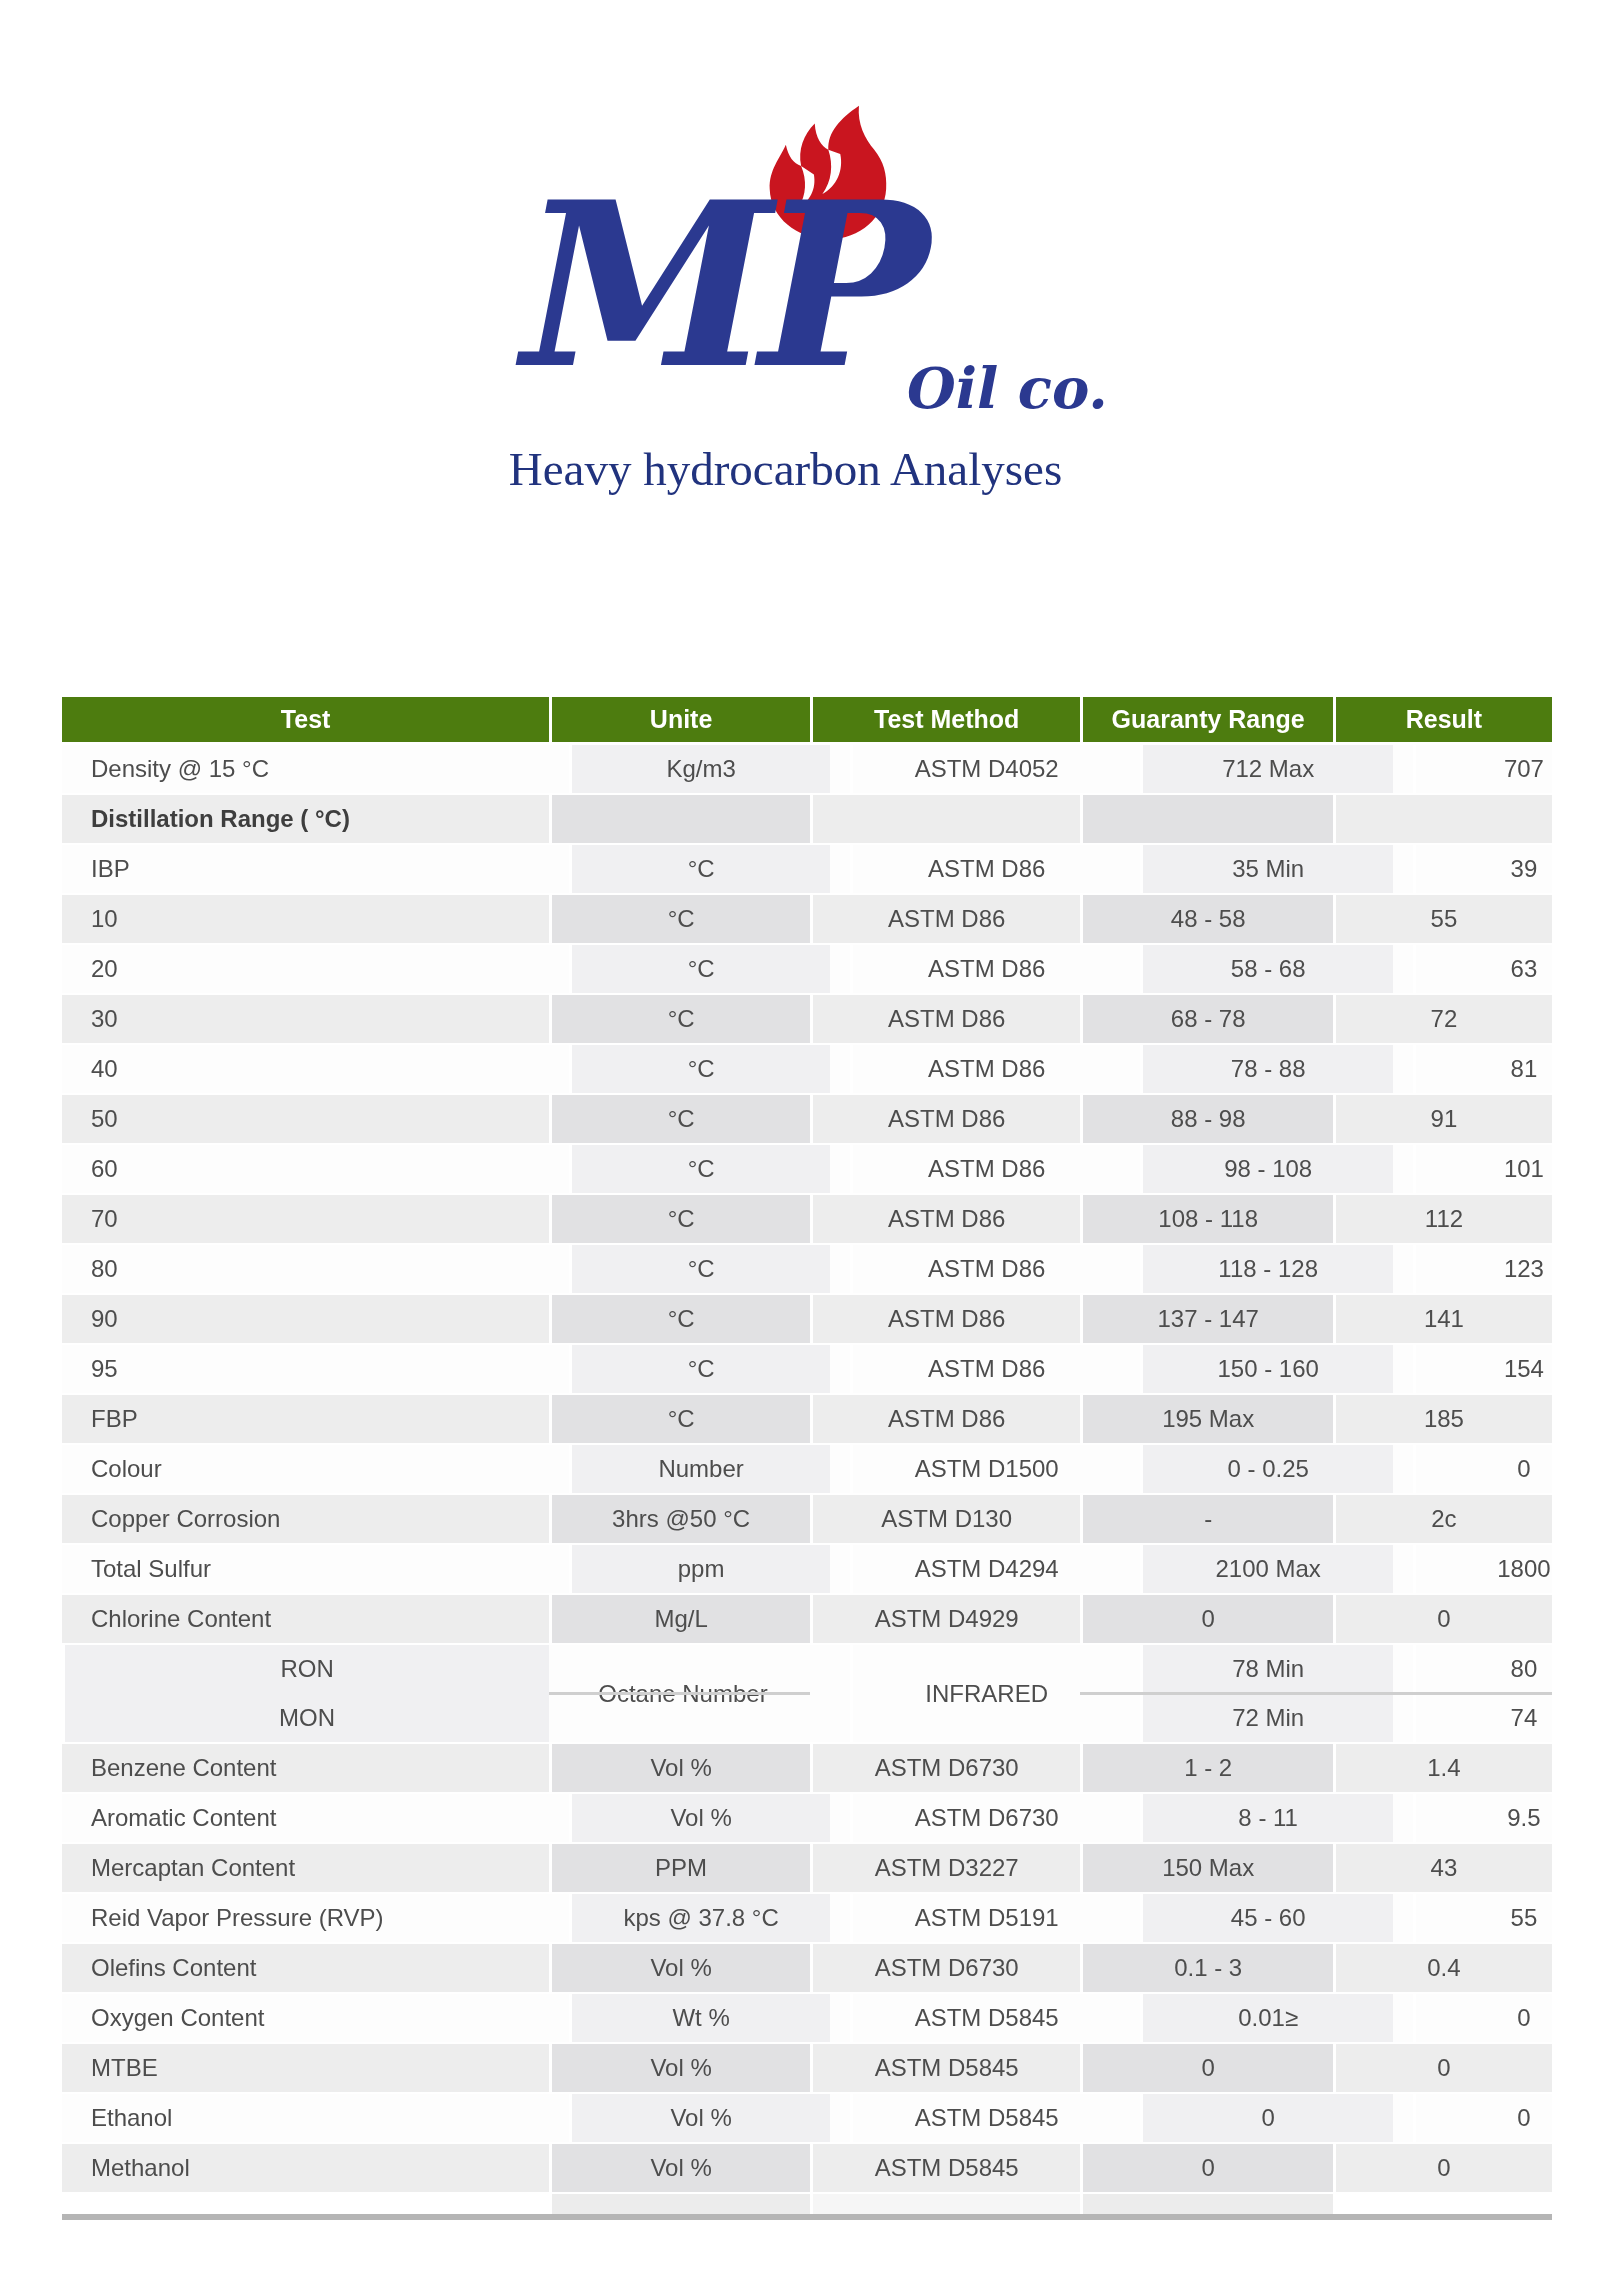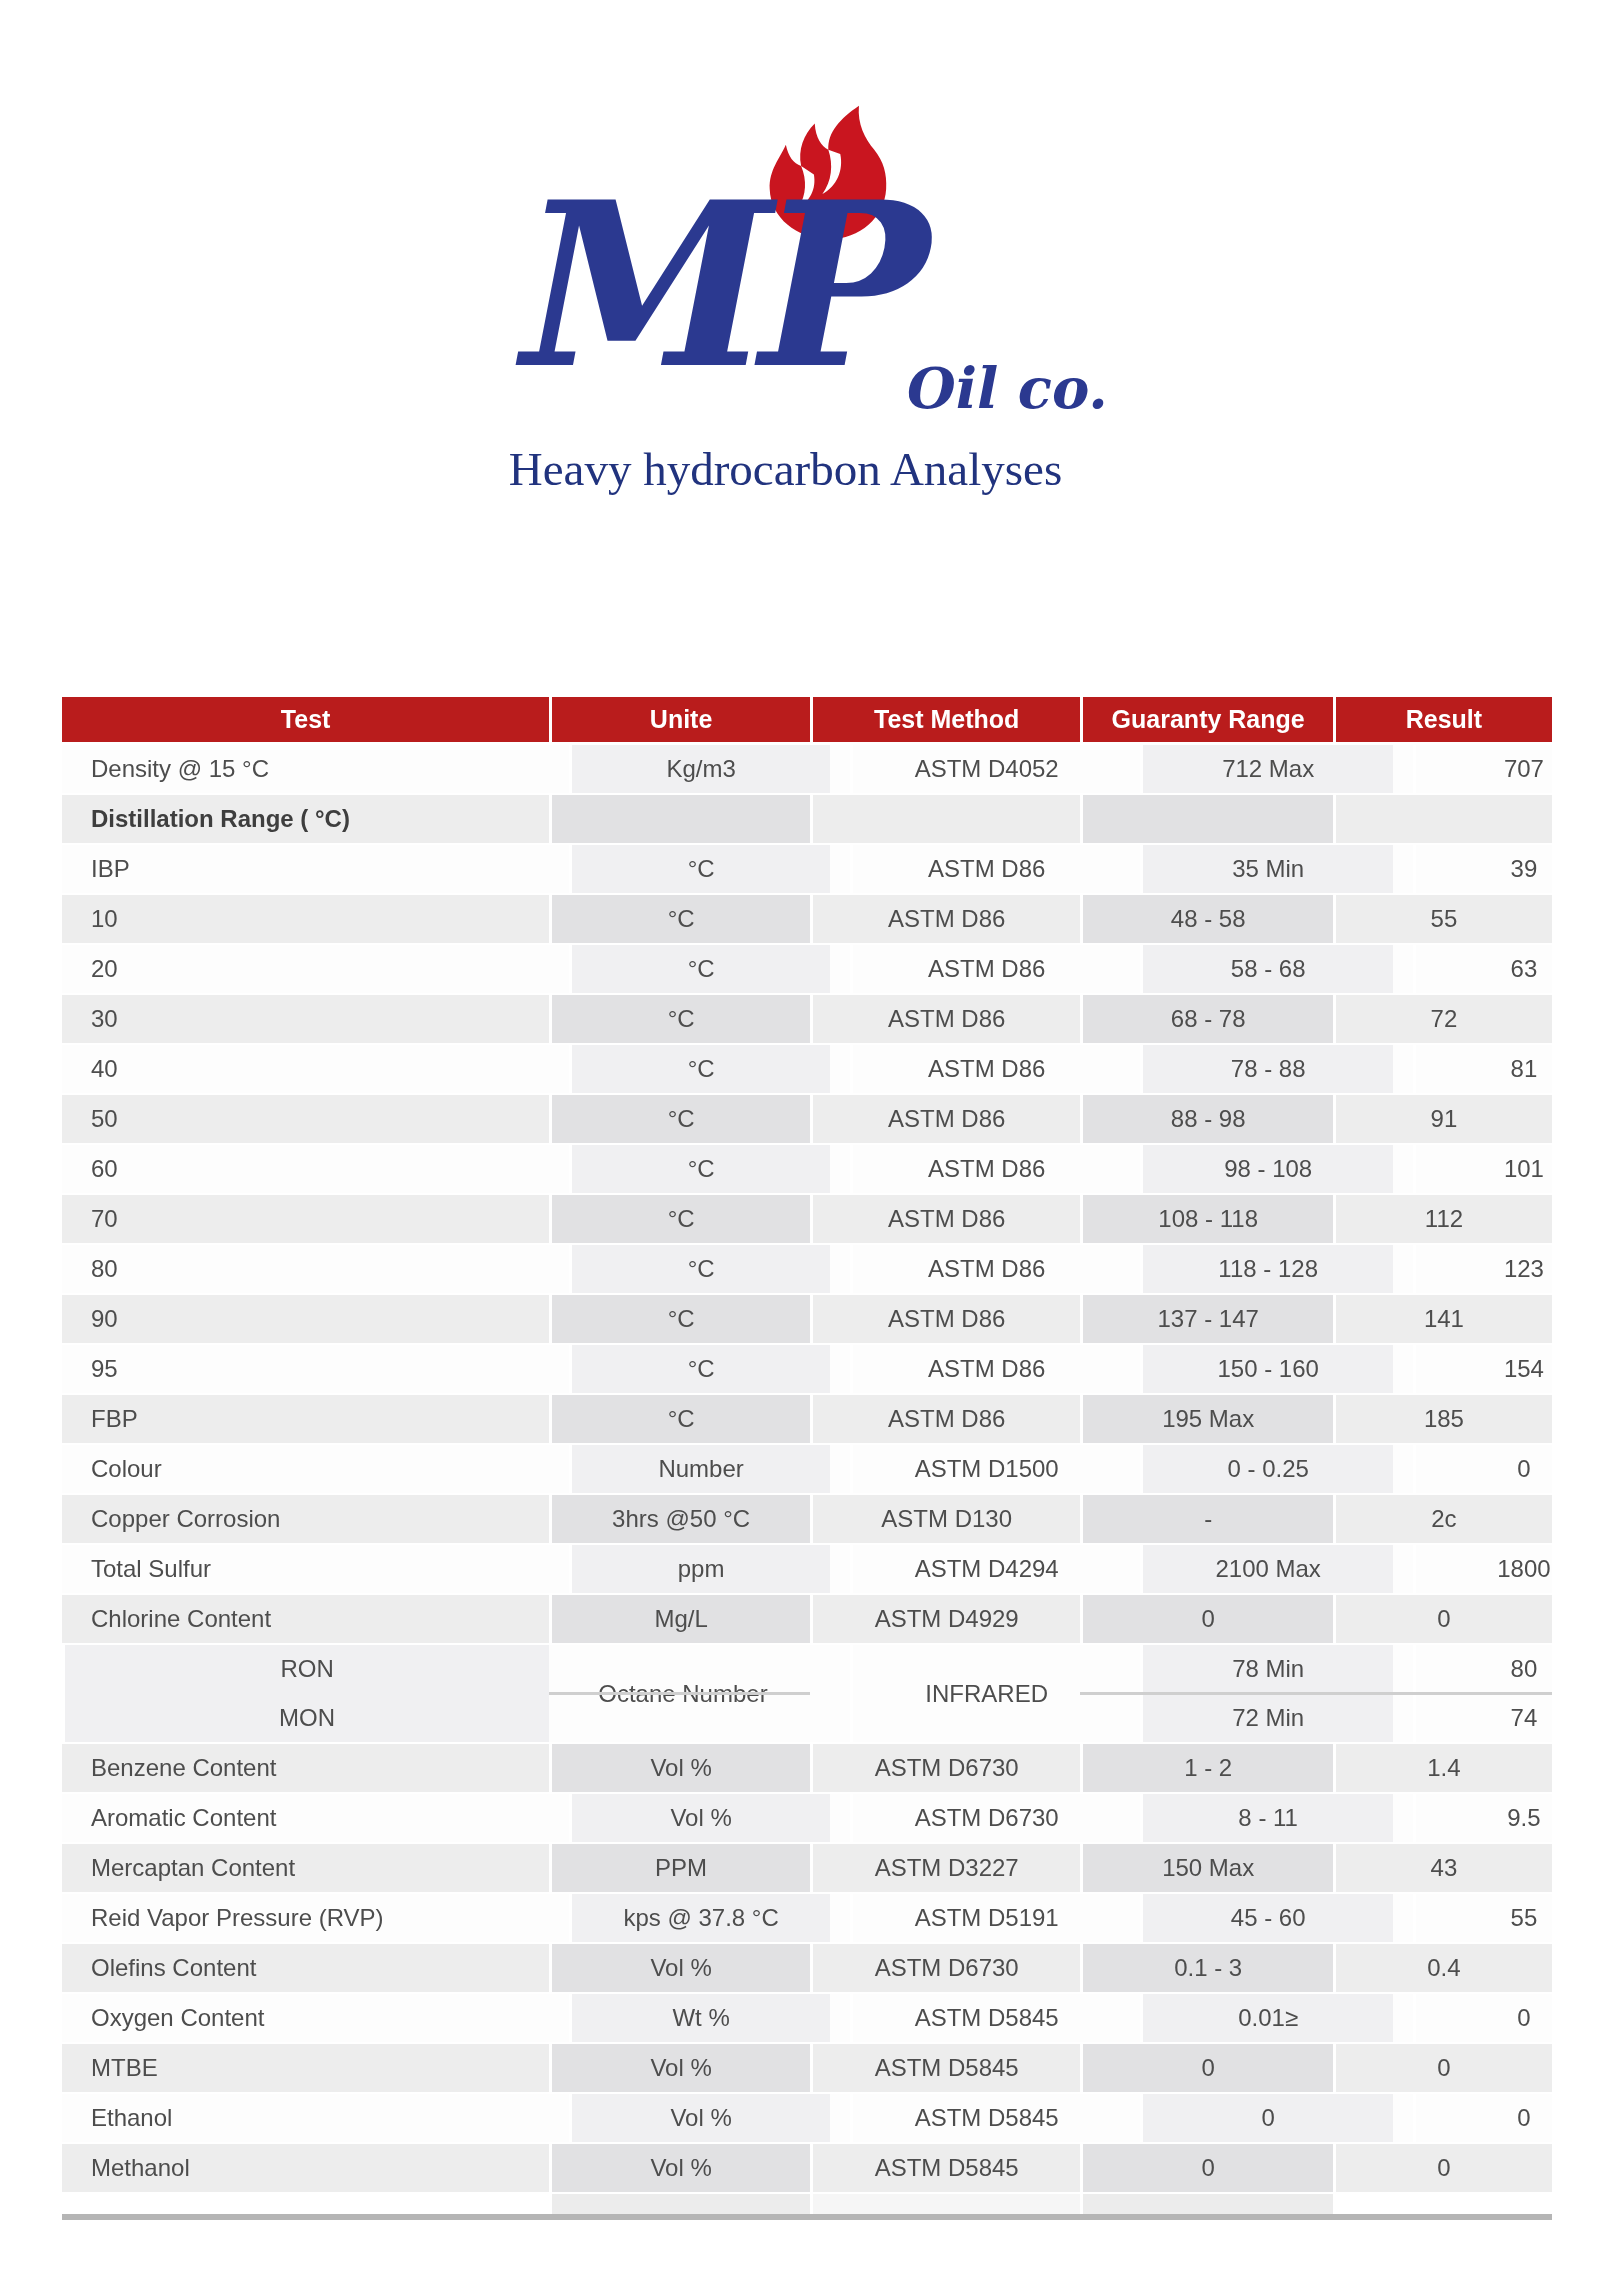--- a/index.html
+++ b/index.html
@@ -100,21 +100,21 @@
       <path d="M49 71 C56 88 55 105 46 120 C59 113 67 98 64 81 Z" fill="#ffffff"></path>
       <path d="M81 52 C87 70 85 89 74 104 C91 95 99 76 95 57 Z" fill="#ffffff"></path>
     </svg>
     <div class="logo-mp" style="color: rgb(43, 57, 144);">MP</div>
     <div class="logo-oil" style="color: rgb(43, 57, 144);">Oil co.</div>
   </div>
 
   <div class="page-title" style="color: rgb(33, 51, 126);">Heavy hydrocarbon Analyses</div>
 
   <div class="analysis-table">
-    <div class="thead" style="background: #b91c1c;">
+    <div class="thead" style="background: #4d7c0f;">
         <div class="hcell">Test</div>
         <div class="hcell">Unite</div>
         <div class="hcell">Test Method</div>
         <div class="hcell">Guaranty Range</div>
         <div class="hcell">Result</div>
       </div>
     <div>
         <div class="row white">
           <div class="cell first">Density @ 15 °C</div>
           <div class="cell tint">Kg/m3</div>

